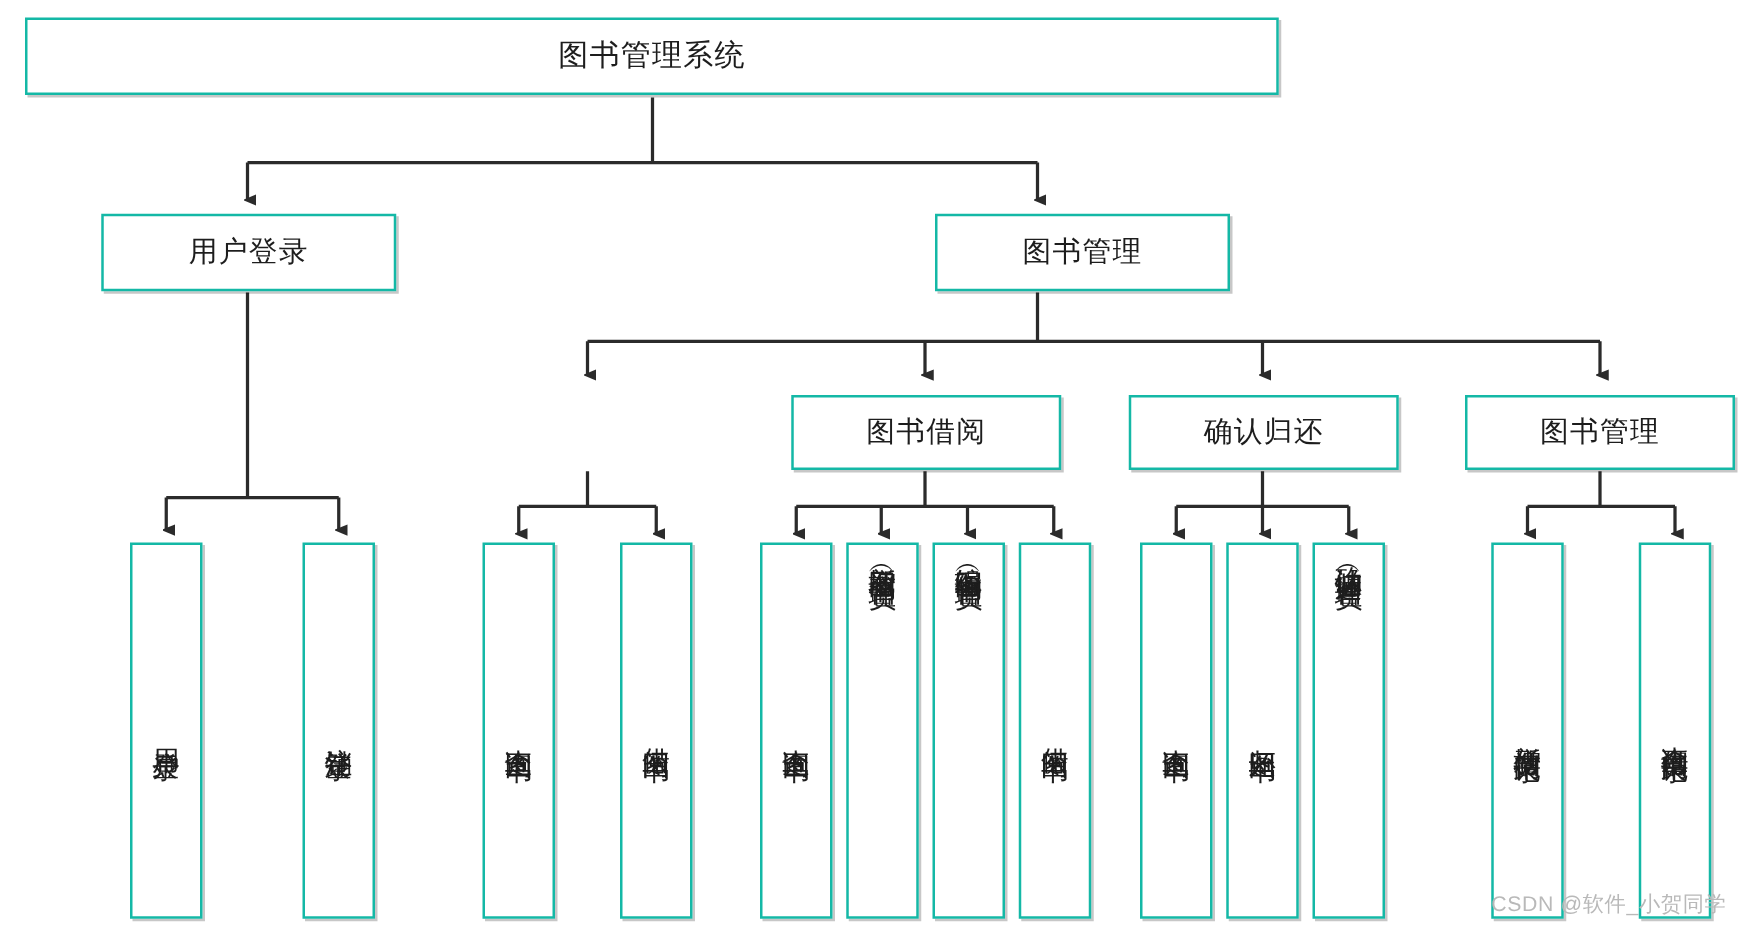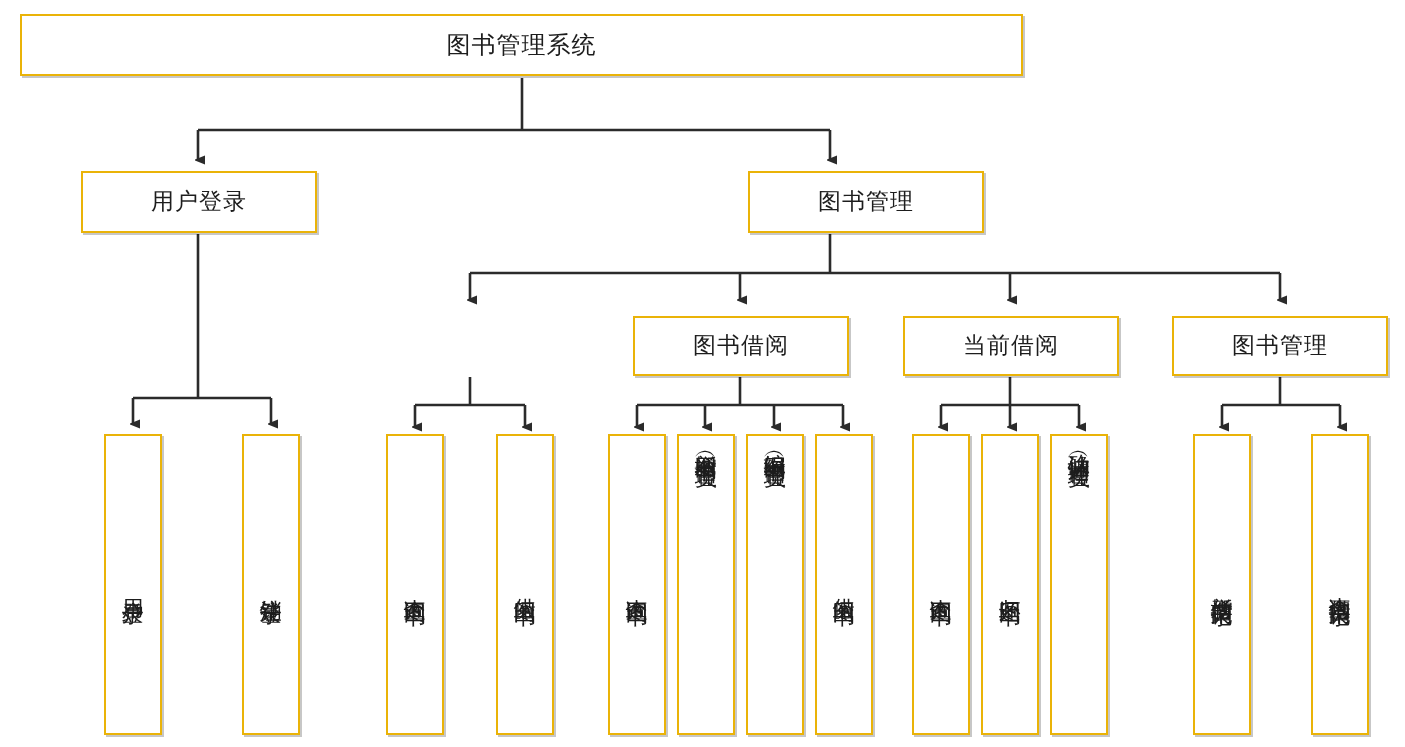--- a/index.html
+++ b/index.html
@@ -22,21 +22,21 @@
     left: 0;
     top: 0;
     width: 1405px;
     height: 747px;
     pointer-events: none;
   }
   .node {
     position: absolute;
     box-sizing: border-box;
     background: #ffffff;
-    border: 2px solid #eab308;
+    border: 2px solid #14b8a6;
     box-shadow: 2px 2px 0 rgba(0,0,0,0.22);
     display: flex;
     align-items: center;
     justify-content: center;
     color: #1d1d1d;
   }
   .node.horiz {
     font-size: 23px;
     letter-spacing: 1px;
     line-height: 1.2;
@@ -137,21 +137,21 @@
   <div class="node horiz" style="left:712px; top:171px; width:236px; height:62px;margin-left:36px;">
     <span>图书管理</span>
   </div>
 
 
   <div class="node horiz" style="left:633px; top:316px; width:216px; height:60px;">
     <span>图书借阅</span>
   </div>
 
   <div class="node horiz" style="left:903px; top:316px; width:216px; height:60px;">
-    <span>当前借阅</span>
+    <span>确认归还</span>
   </div>
 
   <div class="node horiz" style="left:1172px; top:316px; width:216px; height:60px;">
     <span>图书管理</span>
   </div>
 
   <div class="node leaf centerv" style="left:104px; top:434px; width:58px; height:301px;">
     <span class="vtext">用户登录</span>
   </div>
 
@@ -196,14 +196,15 @@
   </div>
 
   <div class="node leaf centerv" style="left:1193px; top:434px; width:58px; height:301px;">
     <span class="vtext">新增借阅记录</span>
   </div>
 
   <div class="node leaf centerv" style="left:1311px; top:434px; width:58px; height:301px;">
     <span class="vtext">查询借阅记录</span>
   </div>
 
+  <div class="watermark">CSDN @软件_小贺同学</div>
 
 </div>
 
 </body></html>

